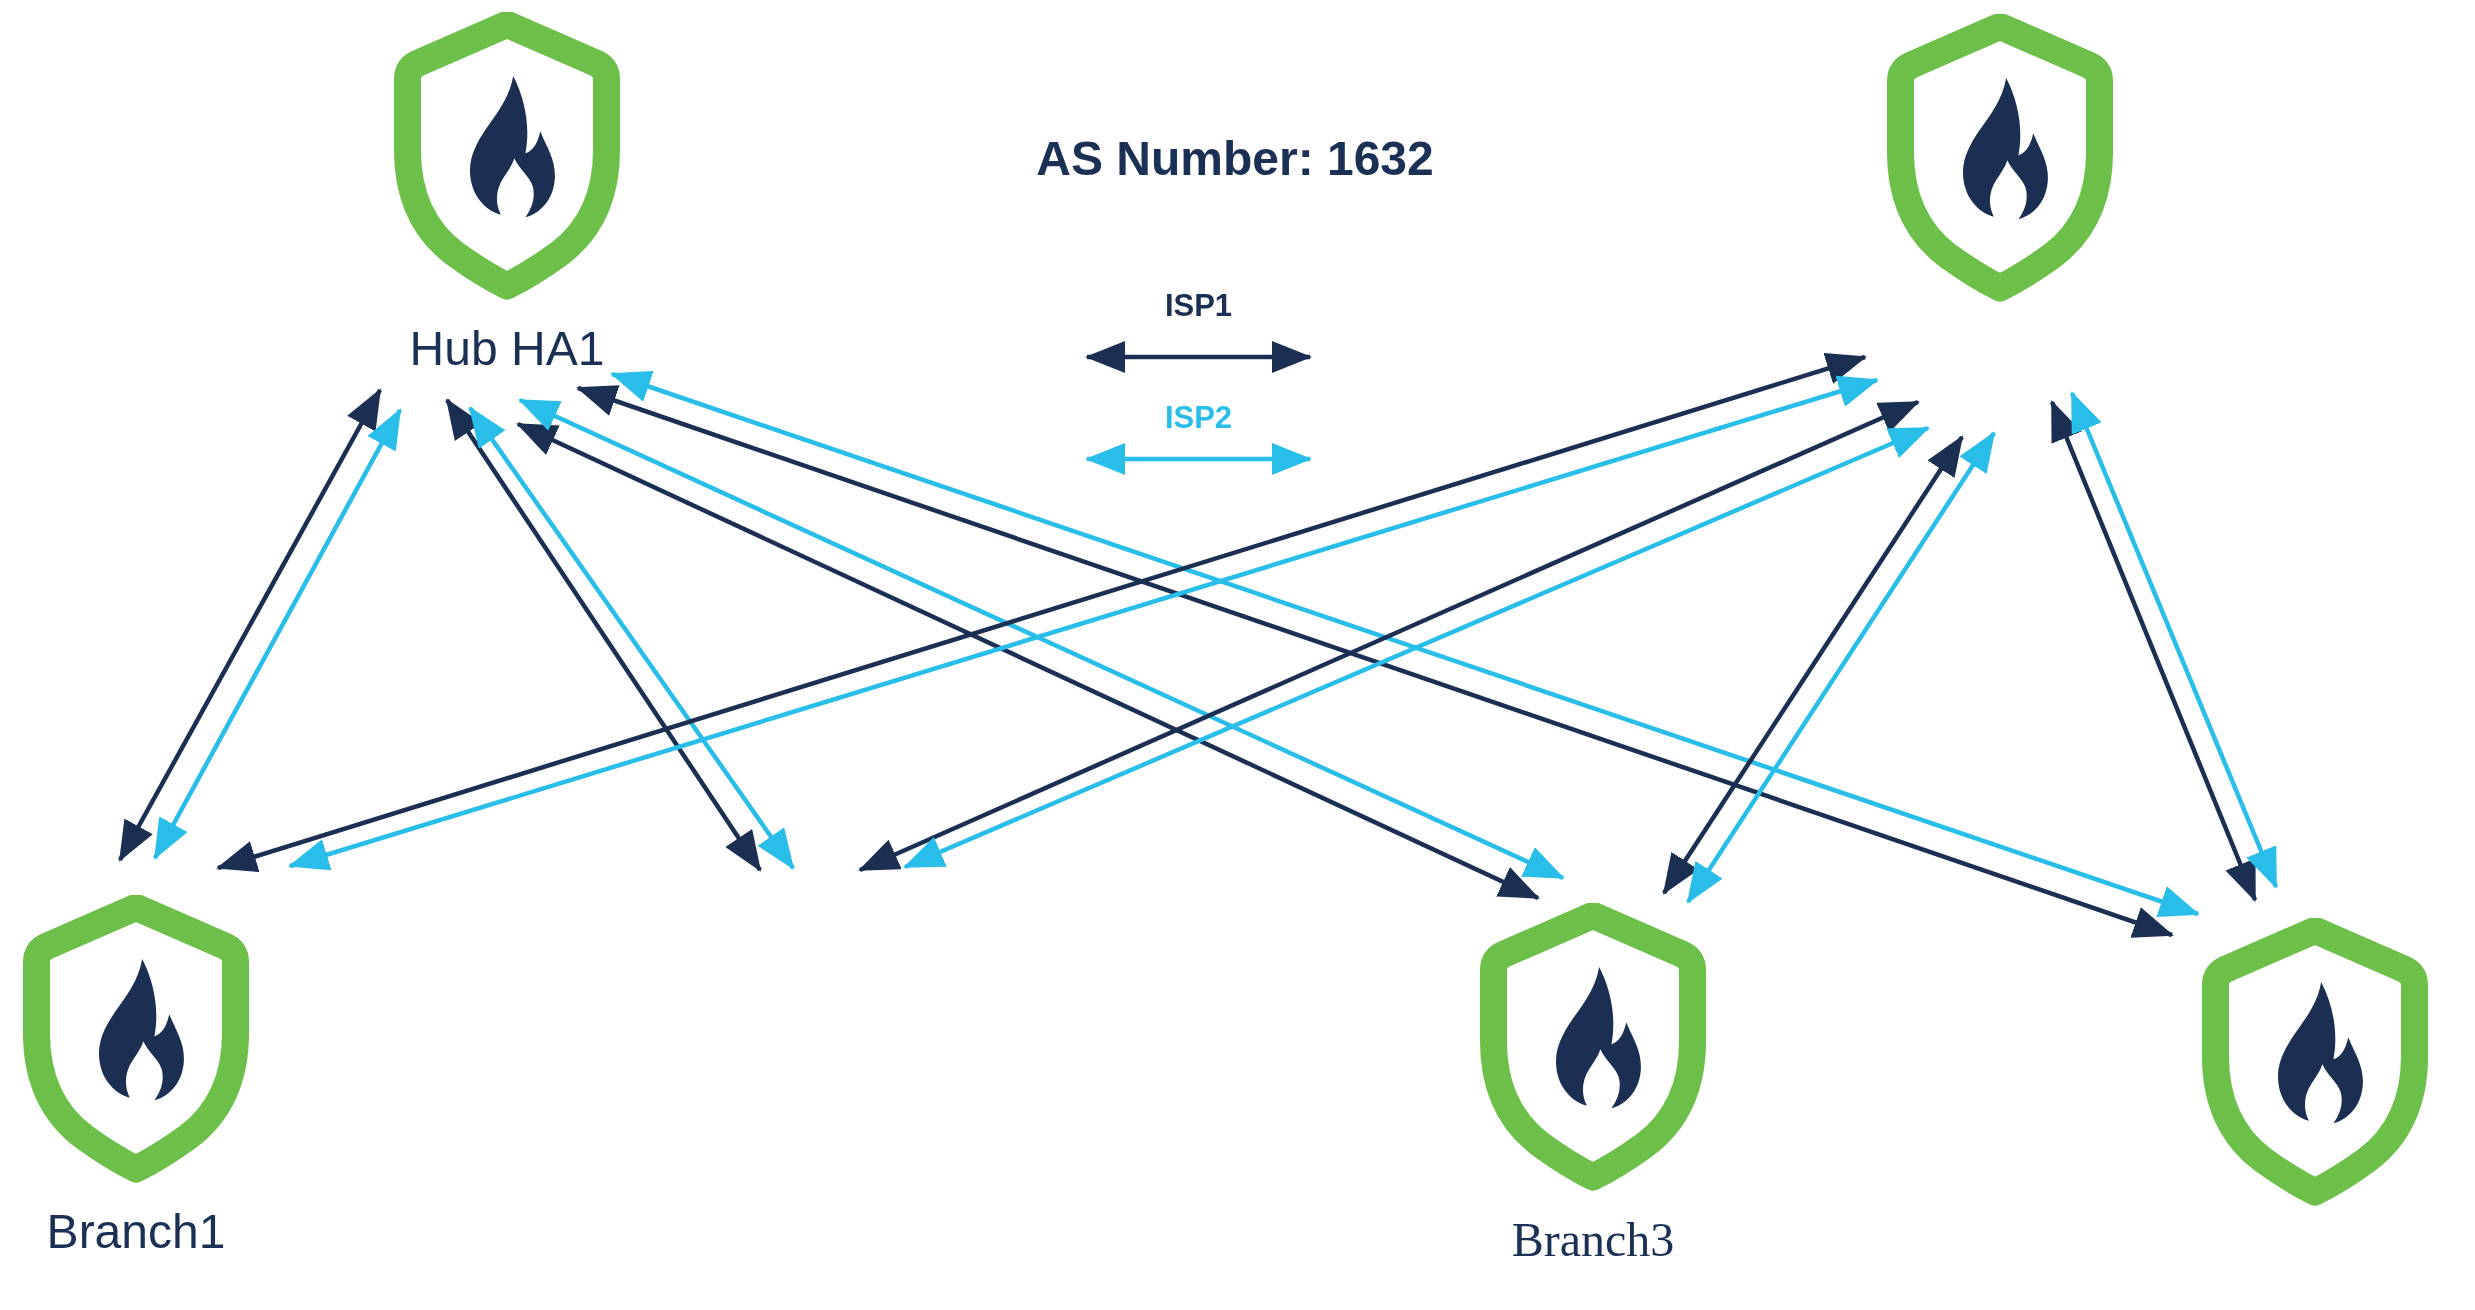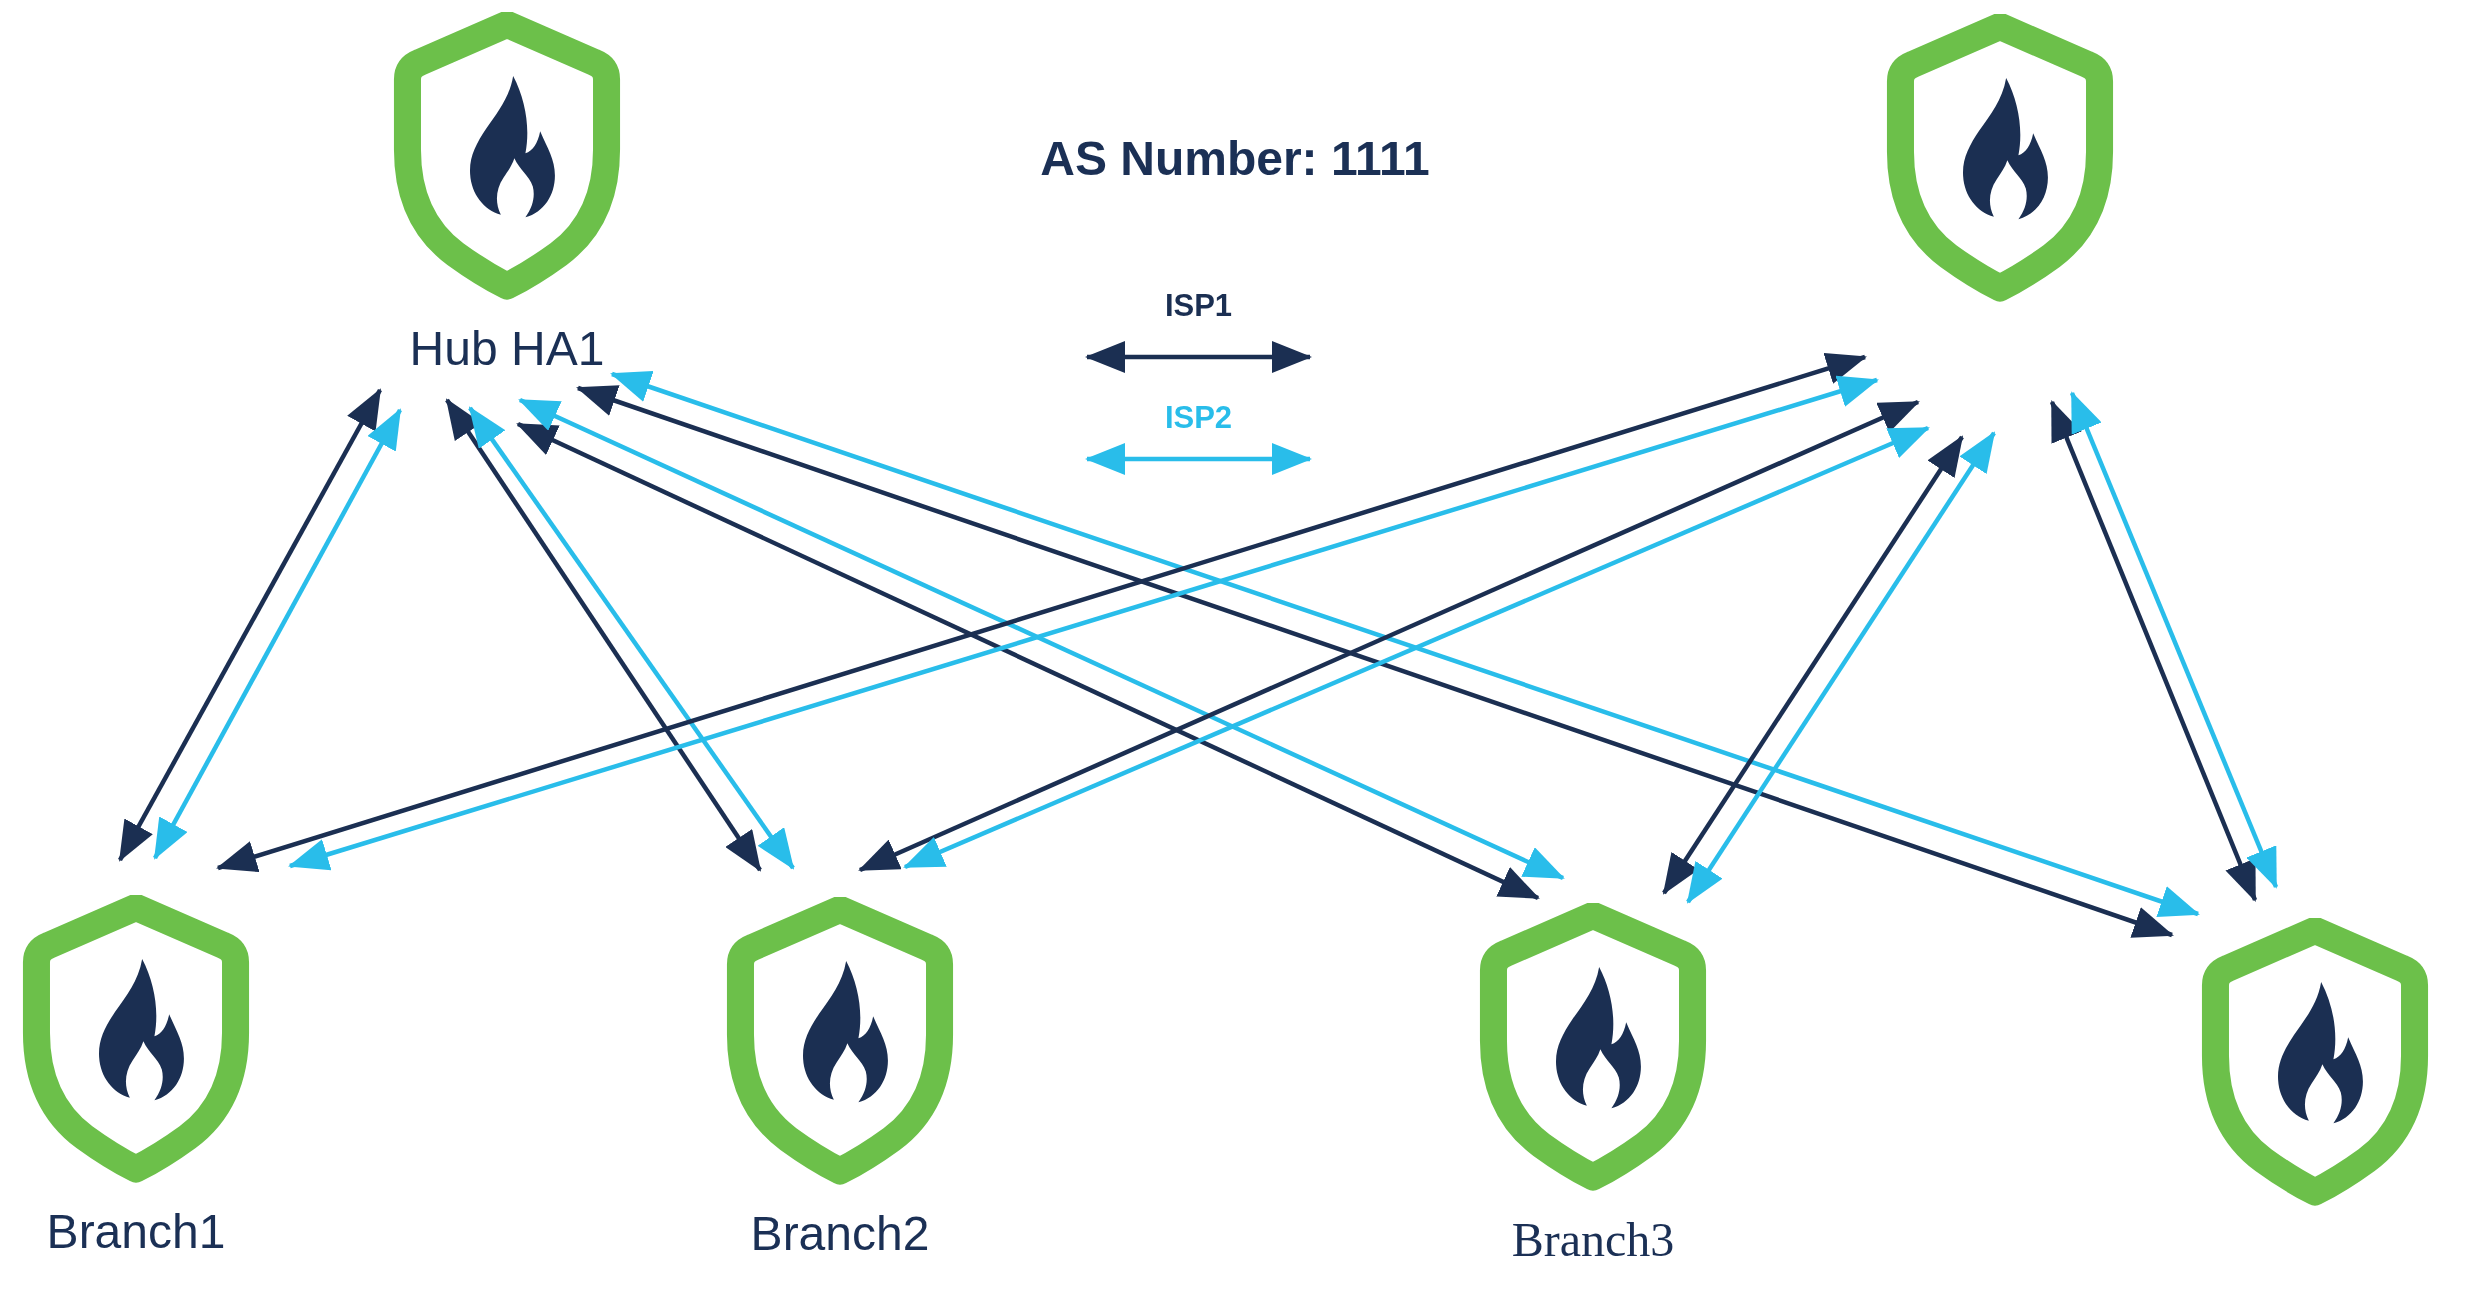--- a/index.html
+++ b/index.html
@@ -105,21 +105,21 @@
         <line x1="1994" y1="433" x2="1688" y2="902" stroke-width="4.5" marker-start="url(#arrow-isp2)" marker-end="url(#arrow-isp2)" style="stroke: var(--isp2);"></line>
         <line x1="2052" y1="402" x2="2255" y2="900" stroke-width="4.5" marker-start="url(#arrow-isp1)" marker-end="url(#arrow-isp1)" style="stroke: var(--isp1);"></line>
         <line x1="2072" y1="393" x2="2276" y2="887" stroke-width="4.5" marker-start="url(#arrow-isp2)" marker-end="url(#arrow-isp2)" style="stroke: var(--isp2);"></line>
       </g>
     <g>
         <line x1="1087" y1="357" x2="1310" y2="357" stroke-width="4.5" marker-start="url(#arrow-isp1)" marker-end="url(#arrow-isp1)" style="stroke: var(--isp1);"></line>
         <line x1="1087" y1="459" x2="1310" y2="459" stroke-width="4.5" marker-start="url(#arrow-isp2)" marker-end="url(#arrow-isp2)" style="stroke: var(--isp2);"></line>
       </g>
   </svg>
 
-  <div class="title">AS Number: 1111</div>
+  <div class="title">AS Number: 1632</div>
 
   <div class="legend-label isp1">ISP1</div>
   <div class="legend-label isp2">ISP2</div>
 
 <div class="node" style="left: 347px; top: 12px;">
     <svg class="shield" viewBox="0 0 100 118">
       <path class="shield-outline" d="M50 5 L85.5 20.5 Q90.5 22.5 90.5 27.5 L90.5 56 Q90.5 84 71 98.5 Q60 106.5 50 111.5 Q40 106.5 29 98.5 Q9.5 84 9.5 56 L9.5 27.5 Q9.5 22.5 14.5 20.5 Z"></path>
       <path class="flame" d="M52.5 26
         C 51 35, 46 41, 41.5 47.5
         C 37.5 53.5, 34.5 59, 35 66
@@ -163,38 +163,20 @@
         C 50.5 64.5, 52 62.5, 53 59.5
         C 55 64, 59 66.5, 60.5 71
         C 61.5 75, 60.5 79.5, 57.5 83.5
         C 65 81.5, 69.5 74.5, 69.5 66.5
         C 69.5 60, 66.5 55.5, 63.5 48.5
         C 62.5 53.5, 60.5 56.5, 57.5 57.5
         C 59.5 47, 57.5 35.5, 52.5 26 Z"></path>
     </svg>
     <div class="node-label">Branch1</div>
   </div>
-    <div class="node" style="left: 680px; top: 897px;">
-    <svg class="shield" viewBox="0 0 100 118">
-      <path class="shield-outline" d="M50 5 L85.5 20.5 Q90.5 22.5 90.5 27.5 L90.5 56 Q90.5 84 71 98.5 Q60 106.5 50 111.5 Q40 106.5 29 98.5 Q9.5 84 9.5 56 L9.5 27.5 Q9.5 22.5 14.5 20.5 Z"></path>
-      <path class="flame" d="M52.5 26
-        C 51 35, 46 41, 41.5 47.5
-        C 37.5 53.5, 34.5 59, 35 66
-        C 35.5 74, 40.5 80.5, 47.5 82.5
-        C 45 77.5, 45.5 72, 48.5 67.5
-        C 50.5 64.5, 52 62.5, 53 59.5
-        C 55 64, 59 66.5, 60.5 71
-        C 61.5 75, 60.5 79.5, 57.5 83.5
-        C 65 81.5, 69.5 74.5, 69.5 66.5
-        C 69.5 60, 66.5 55.5, 63.5 48.5
-        C 62.5 53.5, 60.5 56.5, 57.5 57.5
-        C 59.5 47, 57.5 35.5, 52.5 26 Z"></path>
-    </svg>
-    <div class="node-label">Branch2</div>
-  </div>
     <div class="node" style="left: 1433px; top: 903px; font-family: Liberation Serif, serif;">
     <svg class="shield" viewBox="0 0 100 118">
       <path class="shield-outline" d="M50 5 L85.5 20.5 Q90.5 22.5 90.5 27.5 L90.5 56 Q90.5 84 71 98.5 Q60 106.5 50 111.5 Q40 106.5 29 98.5 Q9.5 84 9.5 56 L9.5 27.5 Q9.5 22.5 14.5 20.5 Z"></path>
       <path class="flame" d="M52.5 26
         C 51 35, 46 41, 41.5 47.5
         C 37.5 53.5, 34.5 59, 35 66
         C 35.5 74, 40.5 80.5, 47.5 82.5
         C 45 77.5, 45.5 72, 48.5 67.5
         C 50.5 64.5, 52 62.5, 53 59.5
         C 55 64, 59 66.5, 60.5 71

